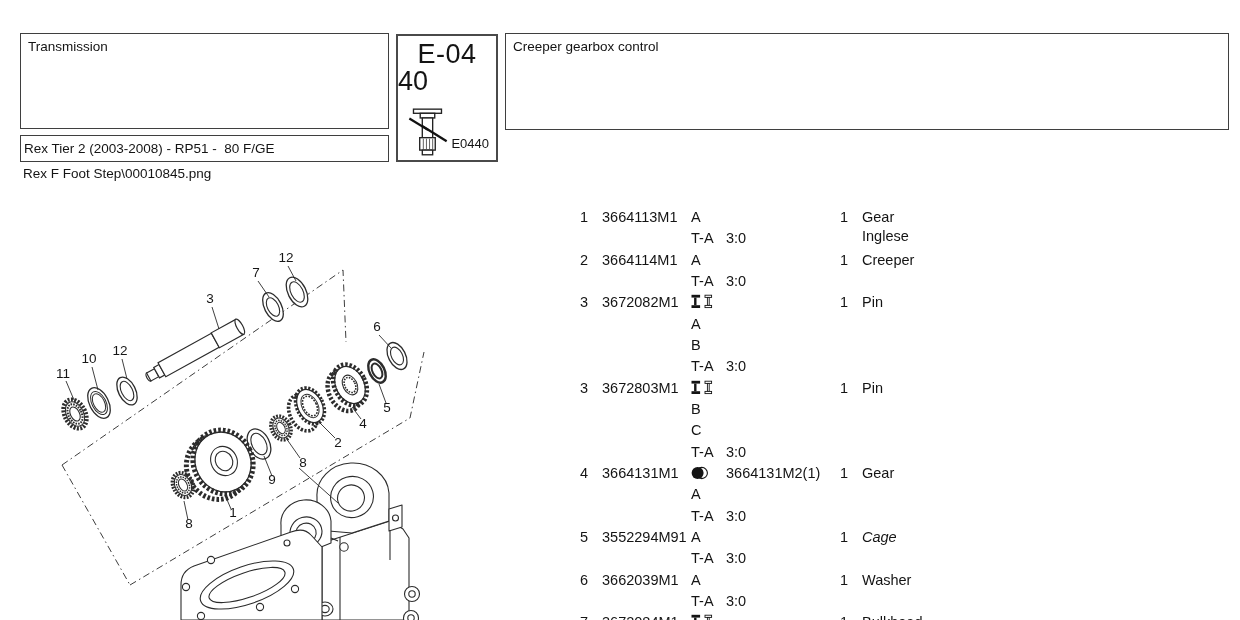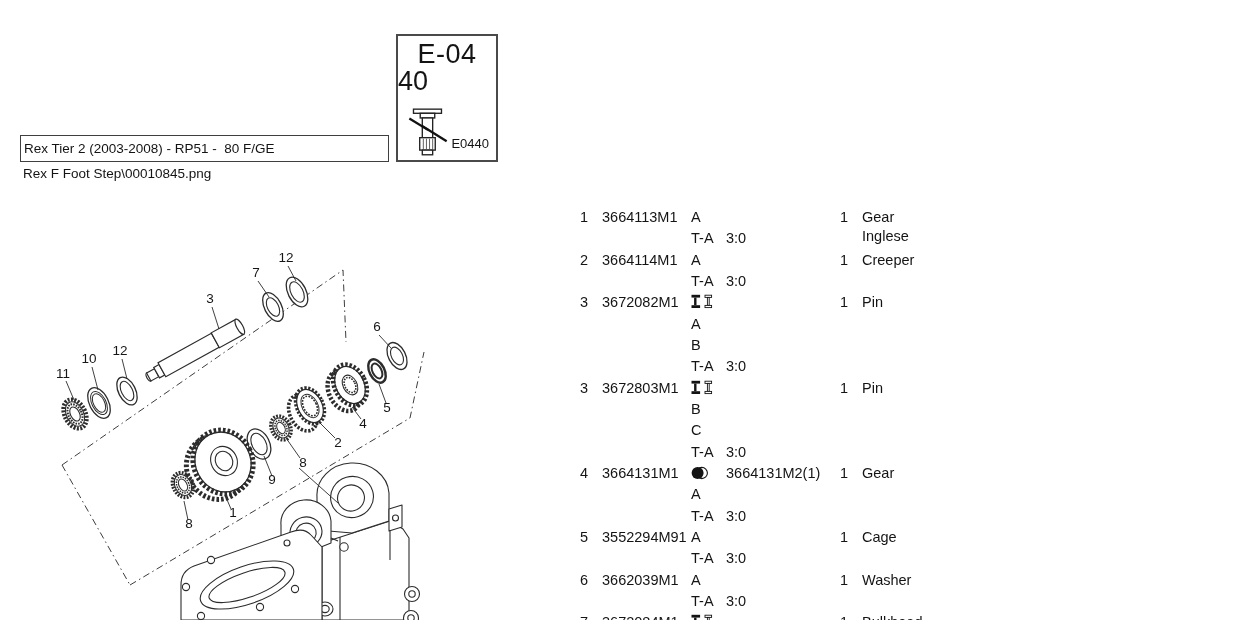--- a/index.html
+++ b/index.html
@@ -23,20 +23,23 @@
   .cell{position:absolute;top:0;}
   .cell-right{text-align:right;}
   .icon-cell{position:absolute;top:2px;}
   .lang-header{position:absolute;left:862px;top:184px;font-size:14.5px;margin-top:44px;}
 </style>
 </head>
 <body>
 
 <div class="page">
 
+  <div class="box" id="box-transmission">
+    <div class="box-label">Transmission</div>
+  </div>
 
   <div class="box" id="box-model">
     <div class="box-label">Rex Tier 2 (2003-2008) - RP51 -  80 F/GE</div>
   </div>
 
   <div id="file-caption">Rex F Foot Step\00010845.png</div>
 
   <div class="box" id="box-code">
     <div id="code-main">E-04</div>
     <div id="code-sub">40</div>
@@ -57,20 +60,23 @@
         </g>
         <g stroke="#111" stroke-width="2.2" fill="none">
           <path d="M1,13 L19,24"></path>
             <path d="M13,20 L37,35"></path>
         </g>
       </svg>
     </span>
     <div id="code-ref">E0440</div>
   </div>
 
+  <div class="box" id="box-desc">
+    <div class="box-label">Creeper gearbox control</div>
+  </div>
 
   <svg id="diagram-svg" width="440" height="420" viewBox="30 200 440 420">
 
     <g stroke="#3d3d3d" stroke-width="1" fill="none" stroke-dasharray="7 3.5 1.5 3.5">
       <path d="M62,465 L343,270 L346,342"></path>
       <path d="M62,465 L130,585"></path>
       <path d="M130,585 L410,418 L424,352"></path>
     </g>
 
     <g fill="#fff" stroke="#2c2c2c" stroke-width="1.1" stroke-linejoin="round">
@@ -266,21 +272,21 @@
           </svg></span><span class="cell cell-right" style="left: 824px; width: 24px;">1</span><span class="cell" style="left: 862px;">Pin</span></div>
       <div class="tline" style="left: 0px; top: 398.97px; width: 1240px;"><span class="cell" style="left: 691px;">B</span></div>
       <div class="tline" style="left: 0px; top: 420.3px; width: 1240px;"><span class="cell" style="left: 691px;">C</span></div>
       <div class="tline" style="left: 0px; top: 441.63px; width: 1240px;"><span class="cell" style="left: 691px;">T-A</span><span class="cell" style="left: 726px;">3:0</span></div>
       <div class="tline" style="left: 0px; top: 462.96px; width: 1240px;"><span class="cell cell-right" style="left: 566px; width: 22px;">4</span><span class="cell" style="left: 602px;">3664131M1</span><span class="icon-cell" style="left: 691px;"><svg width="18" height="14" viewBox="0 0 18 14">
             <circle cx="10.8" cy="7" r="5.6" fill="#fff" stroke="#141414" stroke-width="1.1"></circle>
             <circle cx="6.6" cy="7" r="6" fill="#141414"></circle>
           </svg></span><span class="cell" style="left: 726px;">3664131M2(1)</span><span class="cell cell-right" style="left: 824px; width: 24px;">1</span><span class="cell" style="left: 862px;">Gear</span></div>
       <div class="tline" style="left: 0px; top: 484.29px; width: 1240px;"><span class="cell" style="left: 691px;">A</span></div>
       <div class="tline" style="left: 0px; top: 505.62px; width: 1240px;"><span class="cell" style="left: 691px;">T-A</span><span class="cell" style="left: 726px;">3:0</span></div>
-      <div class="tline" style="left: 0px; top: 526.95px; width: 1240px;"><span class="cell cell-right" style="left: 566px; width: 22px;">5</span><span class="cell" style="left: 602px;">3552294M91</span><span class="cell" style="left: 691px;">A</span><span class="cell cell-right" style="left: 824px; width: 24px;">1</span><span class="cell" style="left: 862px;">Cage</span></div>
+      <div class="tline" style="left: 0px; top: 526.95px; width: 1240px;"><span class="cell cell-right" style="left: 566px; width: 22px;">5</span><span class="cell" style="left: 602px;">3552294M91</span><span class="cell" style="left: 691px;">A</span><span class="cell cell-right" style="left: 824px; width: 24px;">1</span><span class="cell" style="left: 862px; font-style: italic;">Cage</span></div>
       <div class="tline" style="left: 0px; top: 548.28px; width: 1240px;"><span class="cell" style="left: 691px;">T-A</span><span class="cell" style="left: 726px;">3:0</span></div>
       <div class="tline" style="left: 0px; top: 569.61px; width: 1240px;"><span class="cell cell-right" style="left: 566px; width: 22px;">6</span><span class="cell" style="left: 602px;">3662039M1</span><span class="cell" style="left: 691px;">A</span><span class="cell cell-right" style="left: 824px; width: 24px;">1</span><span class="cell" style="left: 862px;">Washer</span></div>
       <div class="tline" style="left: 0px; top: 590.94px; width: 1240px;"><span class="cell" style="left: 691px;">T-A</span><span class="cell" style="left: 726px;">3:0</span></div>
       <div class="tline" style="left: 0px; top: 612.27px; width: 1240px;"><span class="cell cell-right" style="left: 566px; width: 22px;">7</span><span class="cell" style="left: 602px;">3672084M1</span><span class="icon-cell" style="left: 691px;"><svg width="23" height="15" viewBox="0 0 23 15">
             <g fill="#141414">
               <rect x="0.5" y="0.8" width="8.6" height="2.8"></rect>
               <rect x="3.1" y="3.6" width="2.4" height="7.6"></rect>
               <rect x="0.5" y="11.2" width="8.6" height="2.8"></rect>
             </g>
             <g fill="#fff" stroke="#141414" stroke-width="0.9">

